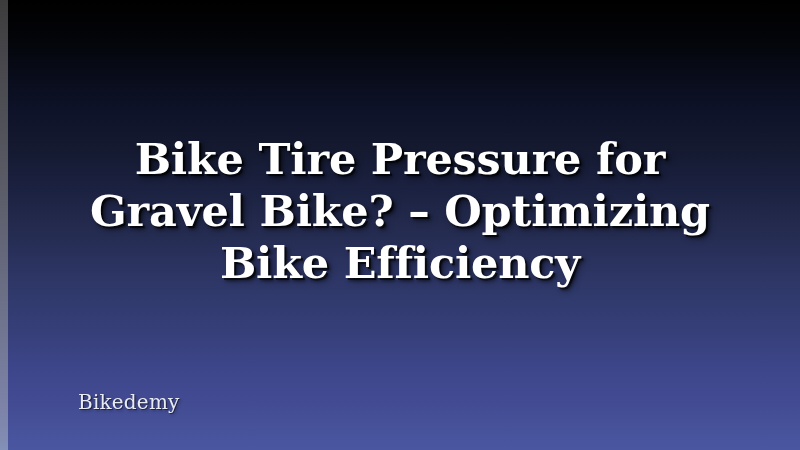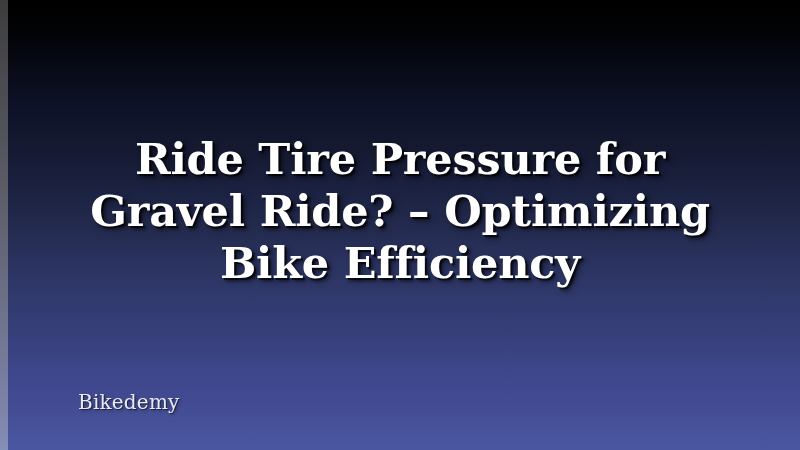--- a/index.html
+++ b/index.html
@@ -97,20 +97,20 @@
   }
 </style>
 </head>
 <body>
 
 <div id="card">
 
   <div id="left-strip"></div>
 
   <div id="headline">
-    <span class="line">Ride Tire Pressure for</span>
-    <span class="line">Gravel Ride? – Optimizing</span>
+    <span class="line">Bike Tire Pressure for</span>
+    <span class="line">Gravel Bike? – Optimizing</span>
     <span class="line">Bike Efficiency</span>
   </div>
 
   <div id="brand">Bikedemy</div>
 
 </div>
 
 </body></html>

